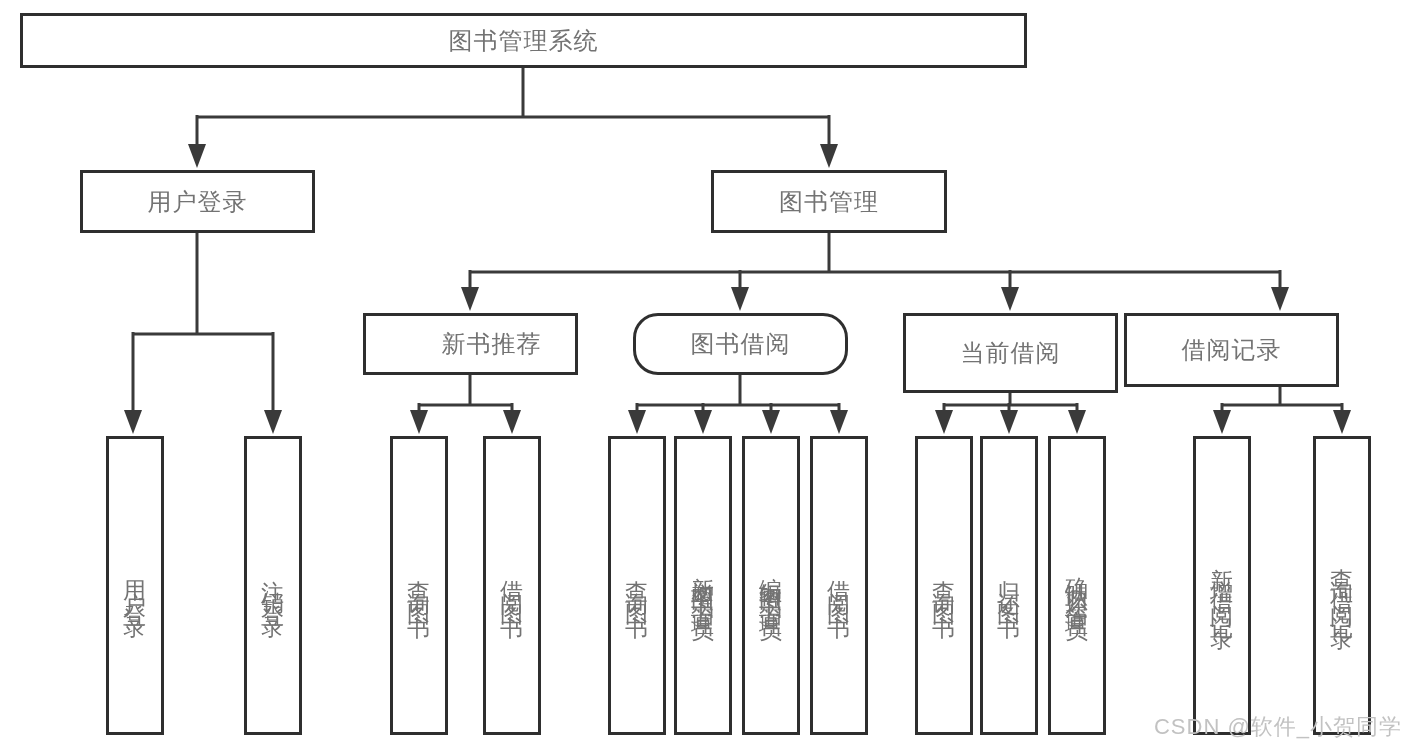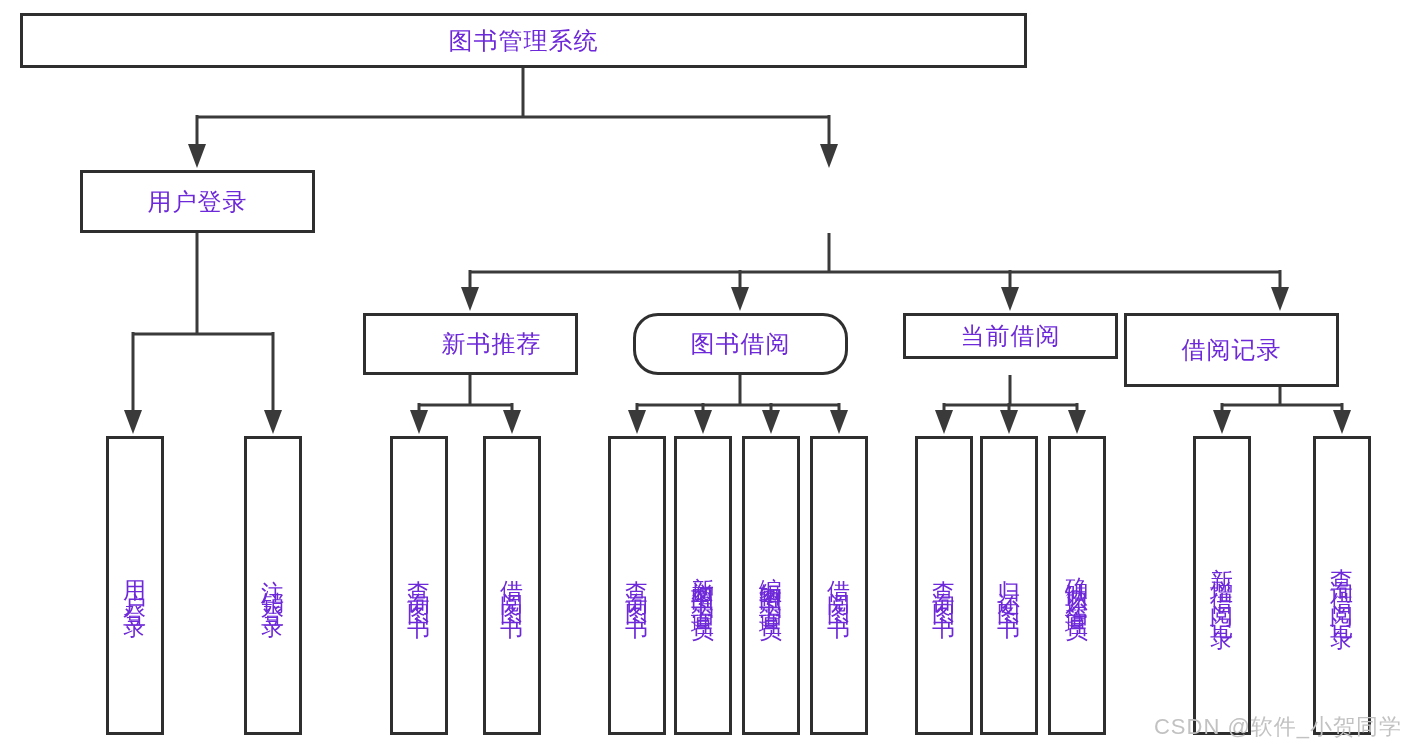--- a/index.html
+++ b/index.html
@@ -21,21 +21,21 @@
     top: 0;
     width: 1405px;
     height: 747px;
     z-index: 1;
   }
   .node {
     position: absolute;
     box-sizing: border-box;
     border: 3px solid #2f2f2f;
     background: #ffffff;
-    color: #6d28d9;
+    color: #737373;
     z-index: 2;
   }
   .h-node {
     display: flex;
     align-items: center;
     justify-content: center;
     font-size: 24px;
     letter-spacing: 1px;
   }
   .v-node {
@@ -62,21 +62,21 @@
     z-index: 3;
     white-space: nowrap;
     margin-left: 48px;
   }
   
   #root      { left: 20px;  top: 13px;  width: 1007px; height: 55px; }
   #l2-login  { left: 80px;  top: 170px; width: 235px;  height: 63px; }
   #l2-mgmt   { left: 711px; top: 170px; width: 236px;  height: 63px; }
   #l3-recommend { left: 363px;  top: 313px; width: 215px; height: 62px; padding-left: 42px; }
   #l3-borrow    { left: 633px;  top: 313px; width: 215px; height: 62px; border-radius: 25px; }
-  #l3-current   { left: 903px;  top: 313px; width: 215px; height: 46px; }
+  #l3-current   { left: 903px;  top: 313px; width: 215px; height: 80px; }
   #l3-records   { left: 1124px; top: 313px; width: 215px; height: 74px; }
   #leaf-login-1   { left: 106px;  }
   #leaf-login-2   { left: 244px;  }
   #leaf-rec-1     { left: 390px;  }
   #leaf-rec-2     { left: 483px;  }
   #leaf-bor-1     { left: 608px;  }
   #leaf-bor-2     { left: 674px;  }
   #leaf-bor-3     { left: 742px;  }
   #leaf-bor-4     { left: 810px;  }
   #leaf-cur-1     { left: 915px;  }
@@ -133,20 +133,21 @@
       <polygon points="1068,410 1086,410 1077,434"></polygon>
 
       <polygon points="1213,410 1231,410 1222,434"></polygon>
       <polygon points="1333,410 1351,410 1342,434"></polygon>
     </g>
   </svg>
 
   <div class="node h-node" id="root">图书管理系统</div>
 
   <div class="node h-node" id="l2-login">用户登录</div>
+  <div class="node h-node" id="l2-mgmt">图书管理</div>
 
   <div class="node h-node" id="l3-recommend">新书推荐</div>
   <div class="node h-node" id="l3-borrow">图书借阅</div>
   <div class="node h-node" id="l3-current">当前借阅</div>
   <div class="node h-node" id="l3-records">借阅记录</div>
 
   <div class="node v-node" id="leaf-login-1">用户登录</div>
   <div class="node v-node" id="leaf-login-2">注销登录</div>
 
   <div class="node v-node" id="leaf-rec-1">查询图书</div>

